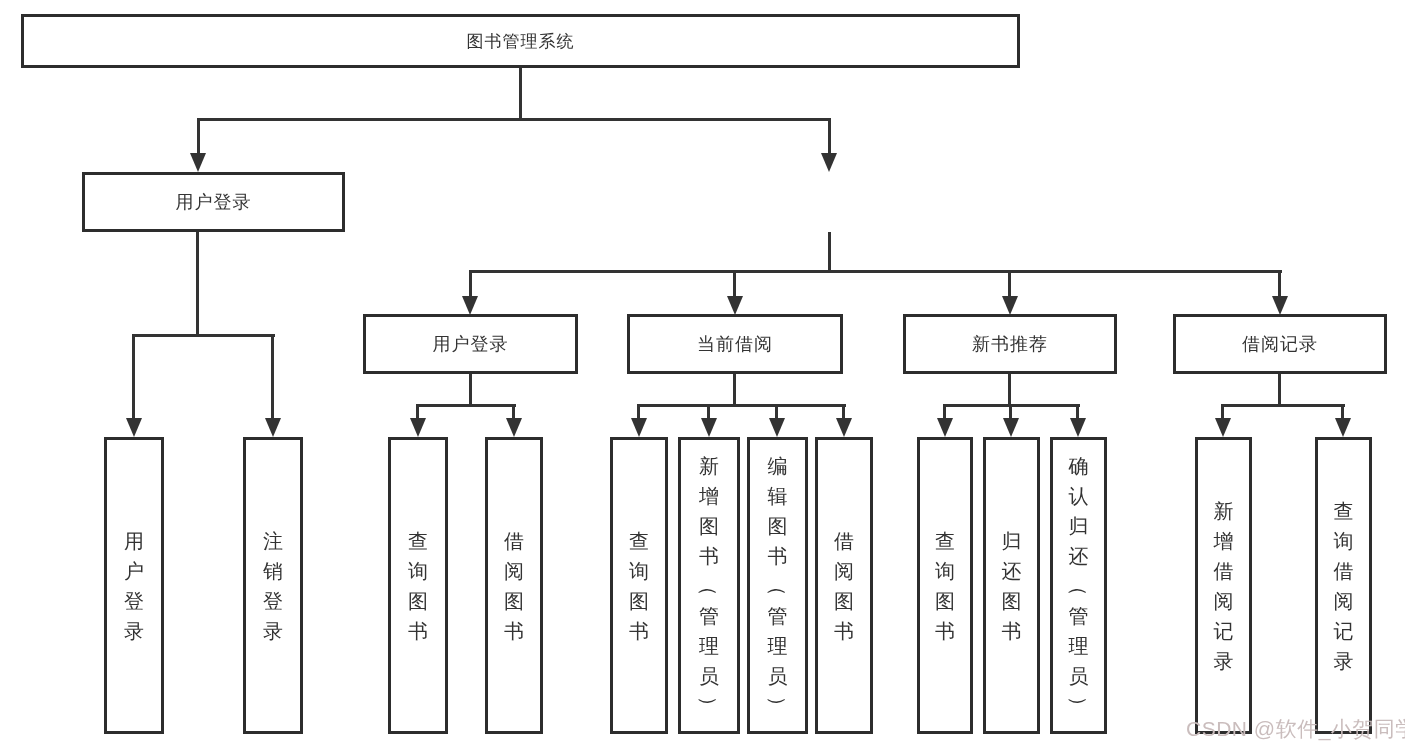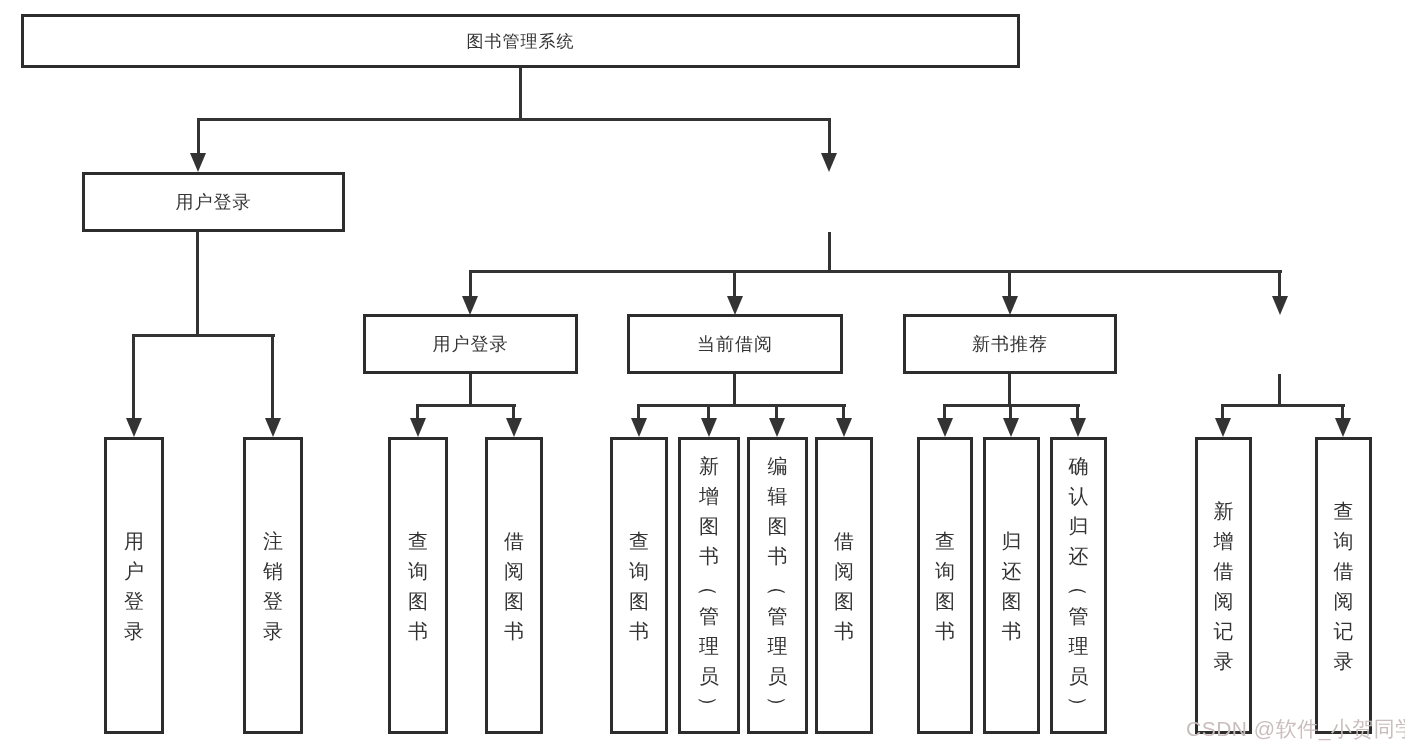--- a/index.html
+++ b/index.html
@@ -52,20 +52,23 @@
   </div>
 
   <div class="hbox" style="left:363px;top:314px;width:215px;height:60px">
     <span>用户登录</span>
   </div>
   <div class="hbox" style="left:627px;top:314px;width:216px;height:60px">
     <span>当前借阅</span>
   </div>
   <div class="hbox" style="left:903px;top:314px;width:214px;height:60px">
     <span>新书推荐</span>
+  </div>
+  <div class="hbox" style="left:1173px;top:314px;width:214px;height:60px">
+    <span>借阅记录</span>
   </div>
 
   <div class="vbox" style="left:104px;width:60px">
       <span class="vchar">用</span>
       <span class="vchar">户</span>
       <span class="vchar">登</span>
       <span class="vchar">录</span>
     </div>
   <div class="vbox" style="left:243px;width:60px">
       <span class="vchar">注</span>

